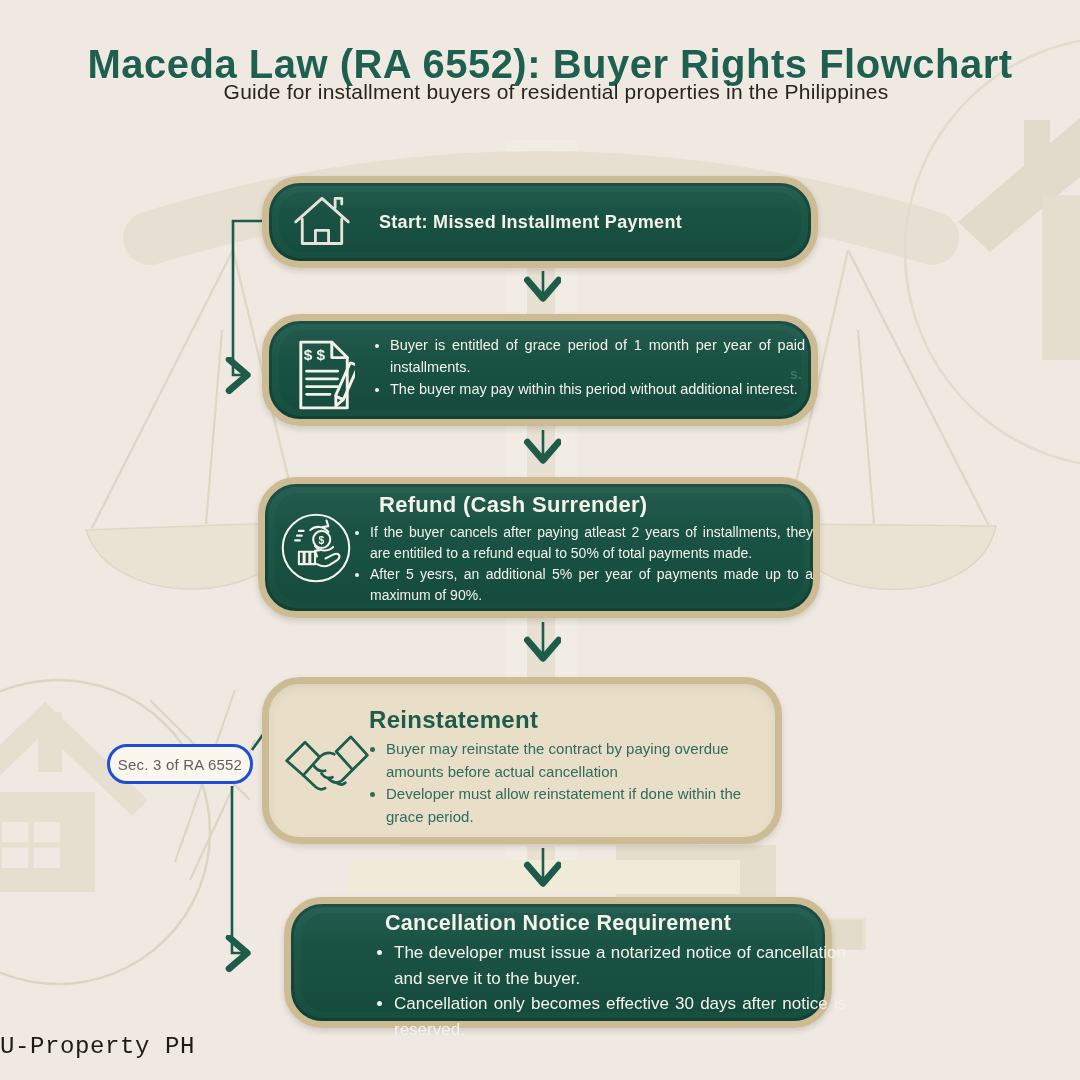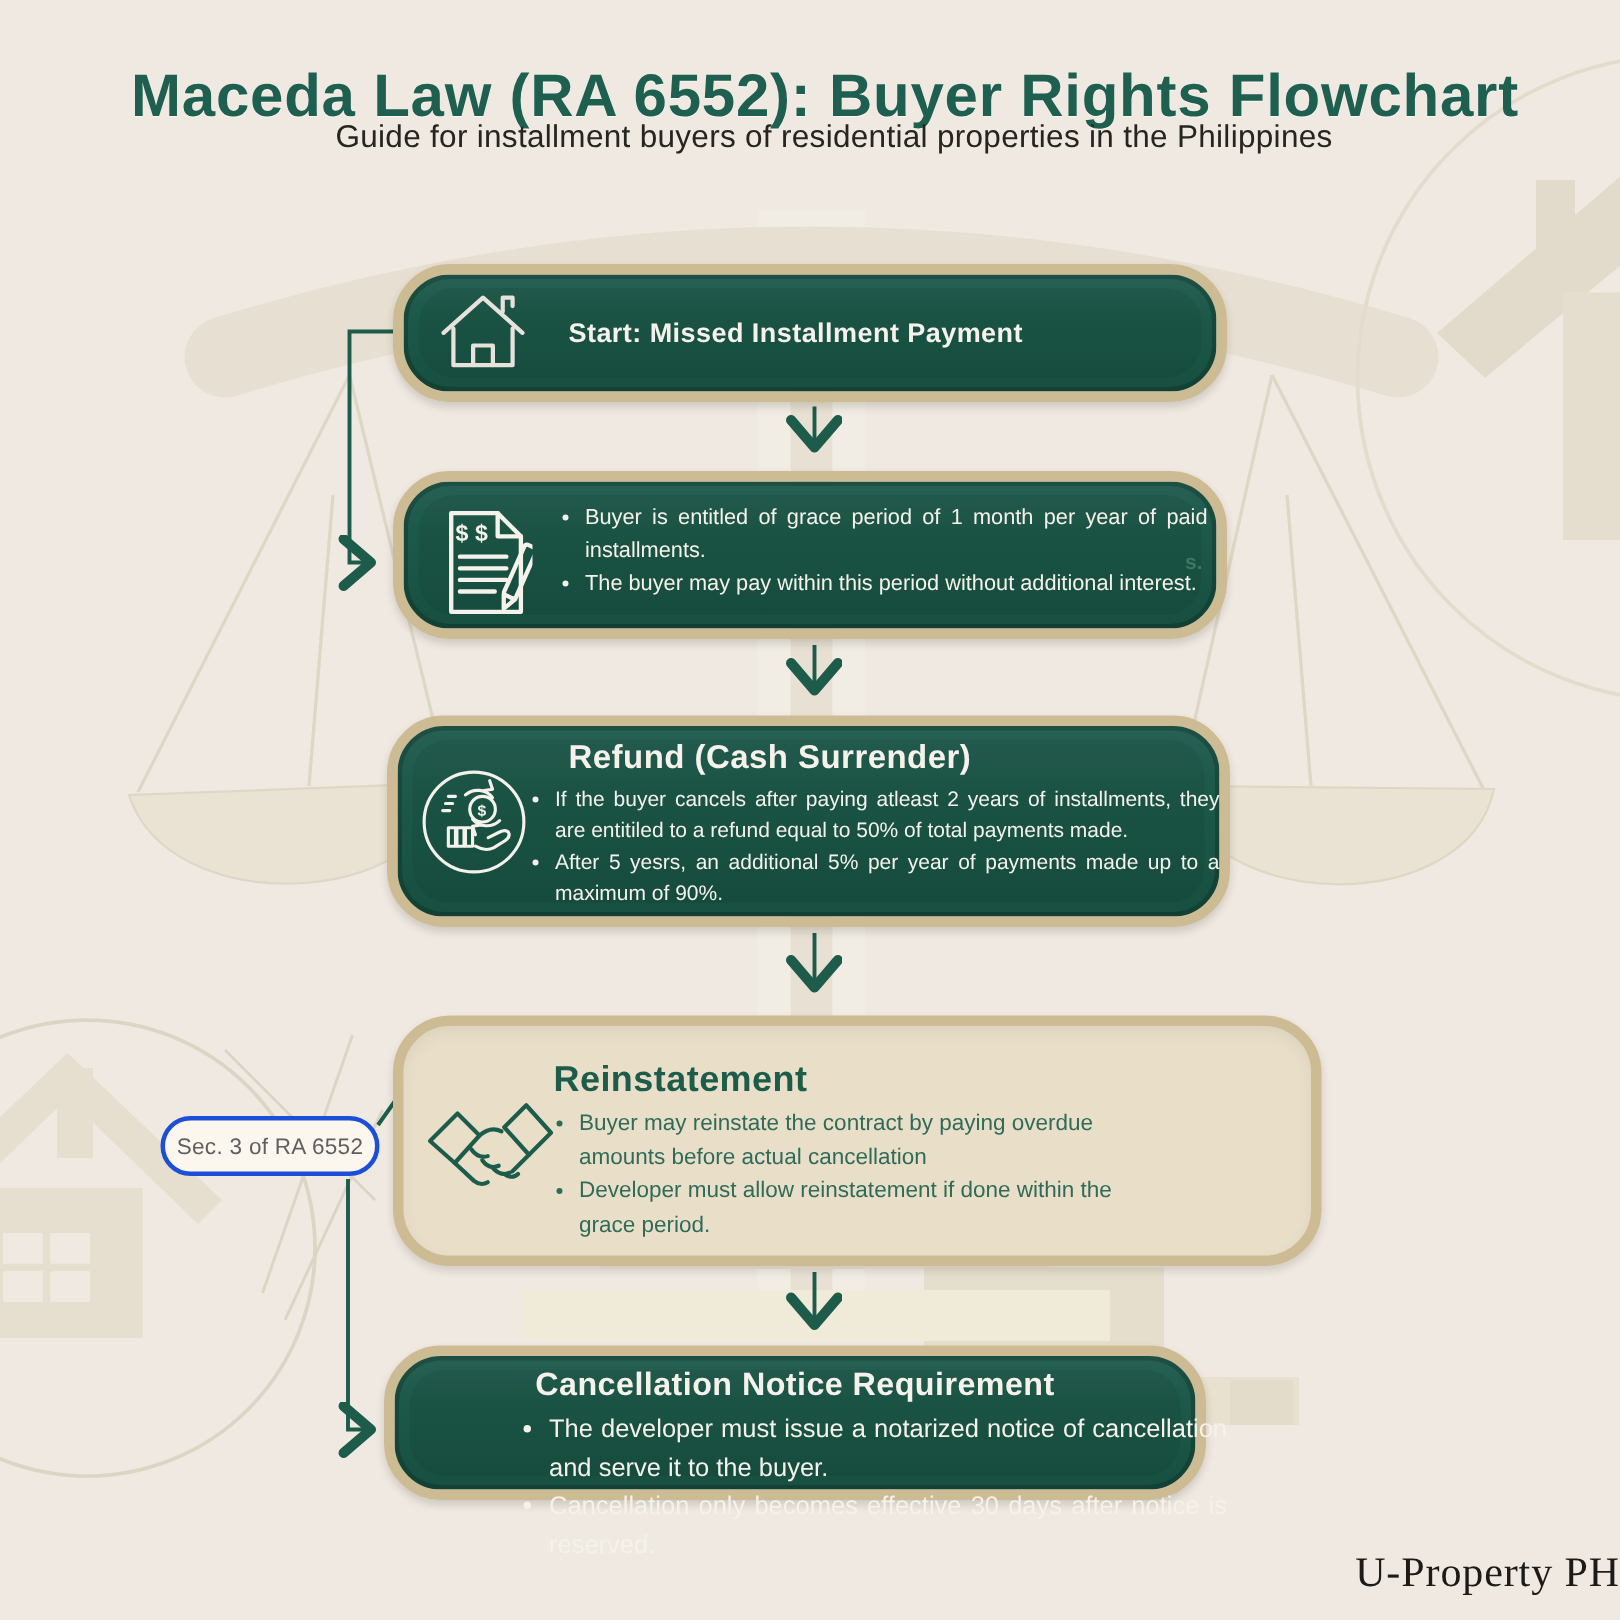--- a/index.html
+++ b/index.html
@@ -47,25 +47,25 @@
 
   #box-grace{left:262px;top:314px;width:556px;height:112px;}
   #box-grace .icon-wrap{position:absolute;left:26px;top:15px;}
   #box-grace .txt{position:absolute;left:104px;top:10px;width:432px;}
 
   #box-refund{left:258px;top:477px;width:562px;height:141px;}
   #box-refund .icon-wrap{position:absolute;left:13px;top:26px;}
   #box-refund .txt{position:absolute;left:88px;top:8px;width:460px;}
   #box-refund h3{padding-left:26px;}
 
-  #box-reinstate{left:262px;top:677px;width:619px;height:167px;}
+  #box-reinstate{left:262px;top:677px;width:520px;height:167px;}
   #box-reinstate .icon-wrap{position:absolute;left:14px;top:44px;}
   #box-reinstate .txt{position:absolute;left:100px;top:22px;width:410px;}
 
-  #box-cancel{left:256px;top:897px;width:548px;height:103px;}
+  #box-cancel{left:284px;top:897px;width:548px;height:131px;}
   #box-cancel .txt{position:absolute;left:0;top:7px;width:100%;}
   #box-cancel h3{text-align:center;}
   #box-cancel ul{margin-left:86px;width:452px;}
 
   .box h3{margin:0;font-size:22px;font-weight:bold;letter-spacing:.3px;position:relative;}
   #box-grace h3{font-size:23px;}
   #box-cancel h3{font-size:21.5px;}
   #box-reinstate h3{font-size:24px;color:#1D5C4B;}
 
   .box ul{margin:4px 0 0;padding-left:17px;position:relative;}
@@ -80,22 +80,22 @@
     display:flex;align-items:center;justify-content:center;box-sizing:border-box;
     font-size:15px;color:#5F5F5F;letter-spacing:.2px;
   }
 
   .stray{
     position:absolute;left:790px;top:366px;z-index:2;
     font-size:14px;font-weight:bold;color:#44806C;opacity:.8;
   }
 
   .brand{
-    position:absolute;left:0;top:1033px;width:100%;text-align:right;z-index:2;
-    font-family:Liberation Serif, serif;font-size:28px;color:#1C1B18;letter-spacing:.6px;
+    position:absolute;left:0;top:1033px;width:100%;text-align:left;z-index:2;
+    font-family:Liberation Mono, monospace;font-size:24px;color:#1C1B18;letter-spacing:.6px;
   }
 </style>
 </head>
 <body>
 
 <div class="canvas">
 
   <svg class="wm" width="1080" height="1080" viewBox="0 0 1080 1080">
 
     <rect x="505" y="140" width="72" height="740" fill="#F2EDE4"></rect>

